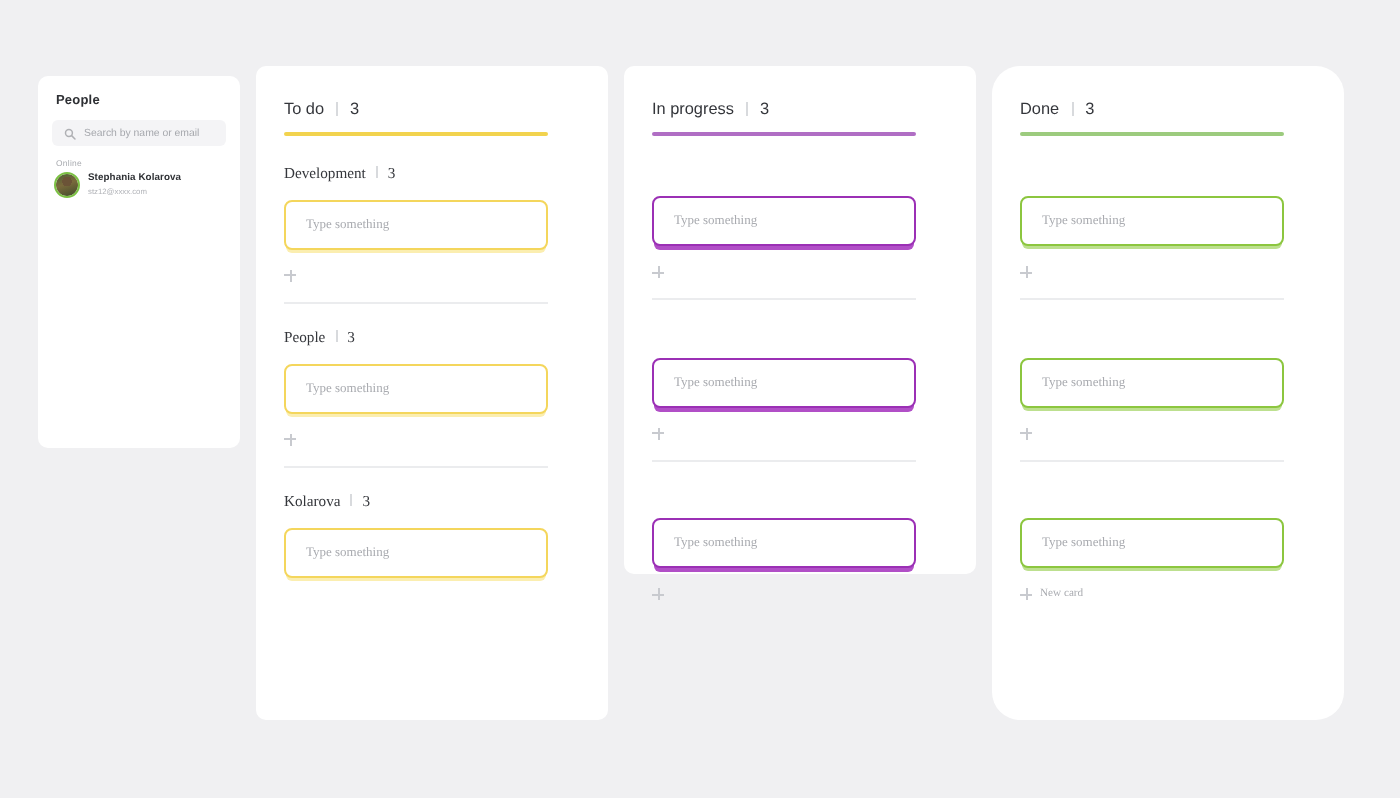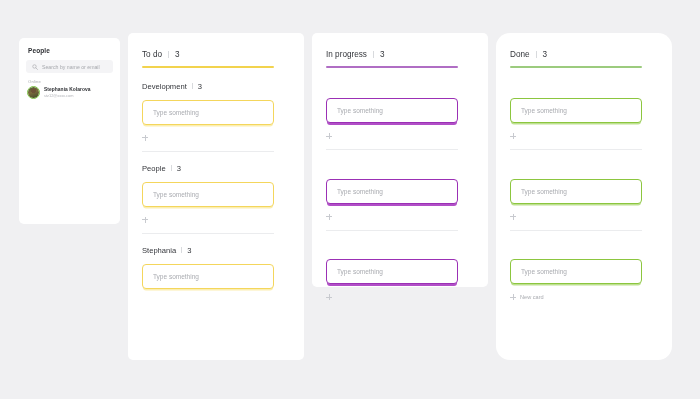--- a/index.html
+++ b/index.html
@@ -179,21 +179,21 @@
 
   .accent-line {
     height: 1.5px;
     border-radius: 1px;
     margin-bottom: 14px;
   }
   .accent-yellow { background: #f2d34e; }
   .accent-purple { background: #b06ec4; }
   .accent-green  { background: #9ccb7e; }
 
-  .section { position: relative; }
+  .section { position: relative; font-family: Liberation Serif, serif; }
 
   .section-head {
     display: flex;
     align-items: baseline;
     font-size: 7.6px;
     color: #34363b;
     margin-bottom: 9px;
   }
 
   .section-head .divider-bar {
@@ -340,21 +340,21 @@
         <div class="add-row">
           <span class="plus-icon"></span>
           <span class="add-label"></span>
         </div>
       </div>
 
       <div class="sec-divider"></div>
 
       <div class="section">
         <div class="section-head">
-          <span>Stephania</span>
+          <span>Kolarova</span>
           <span class="divider-bar"></span>
           <span>3</span>
         </div>
         <div class="card-input card-yellow">
           <span class="card-text">Type something</span>
         </div>
       </div>
     </div>
 
     <div class="column col-progress">

